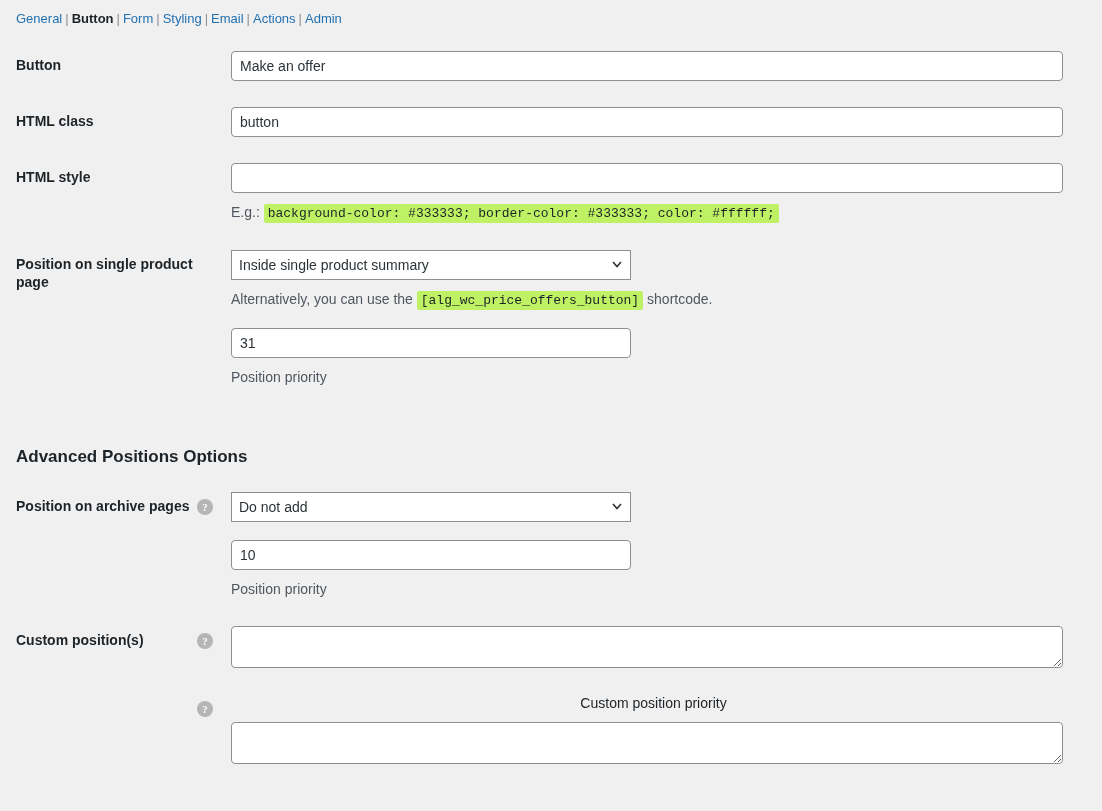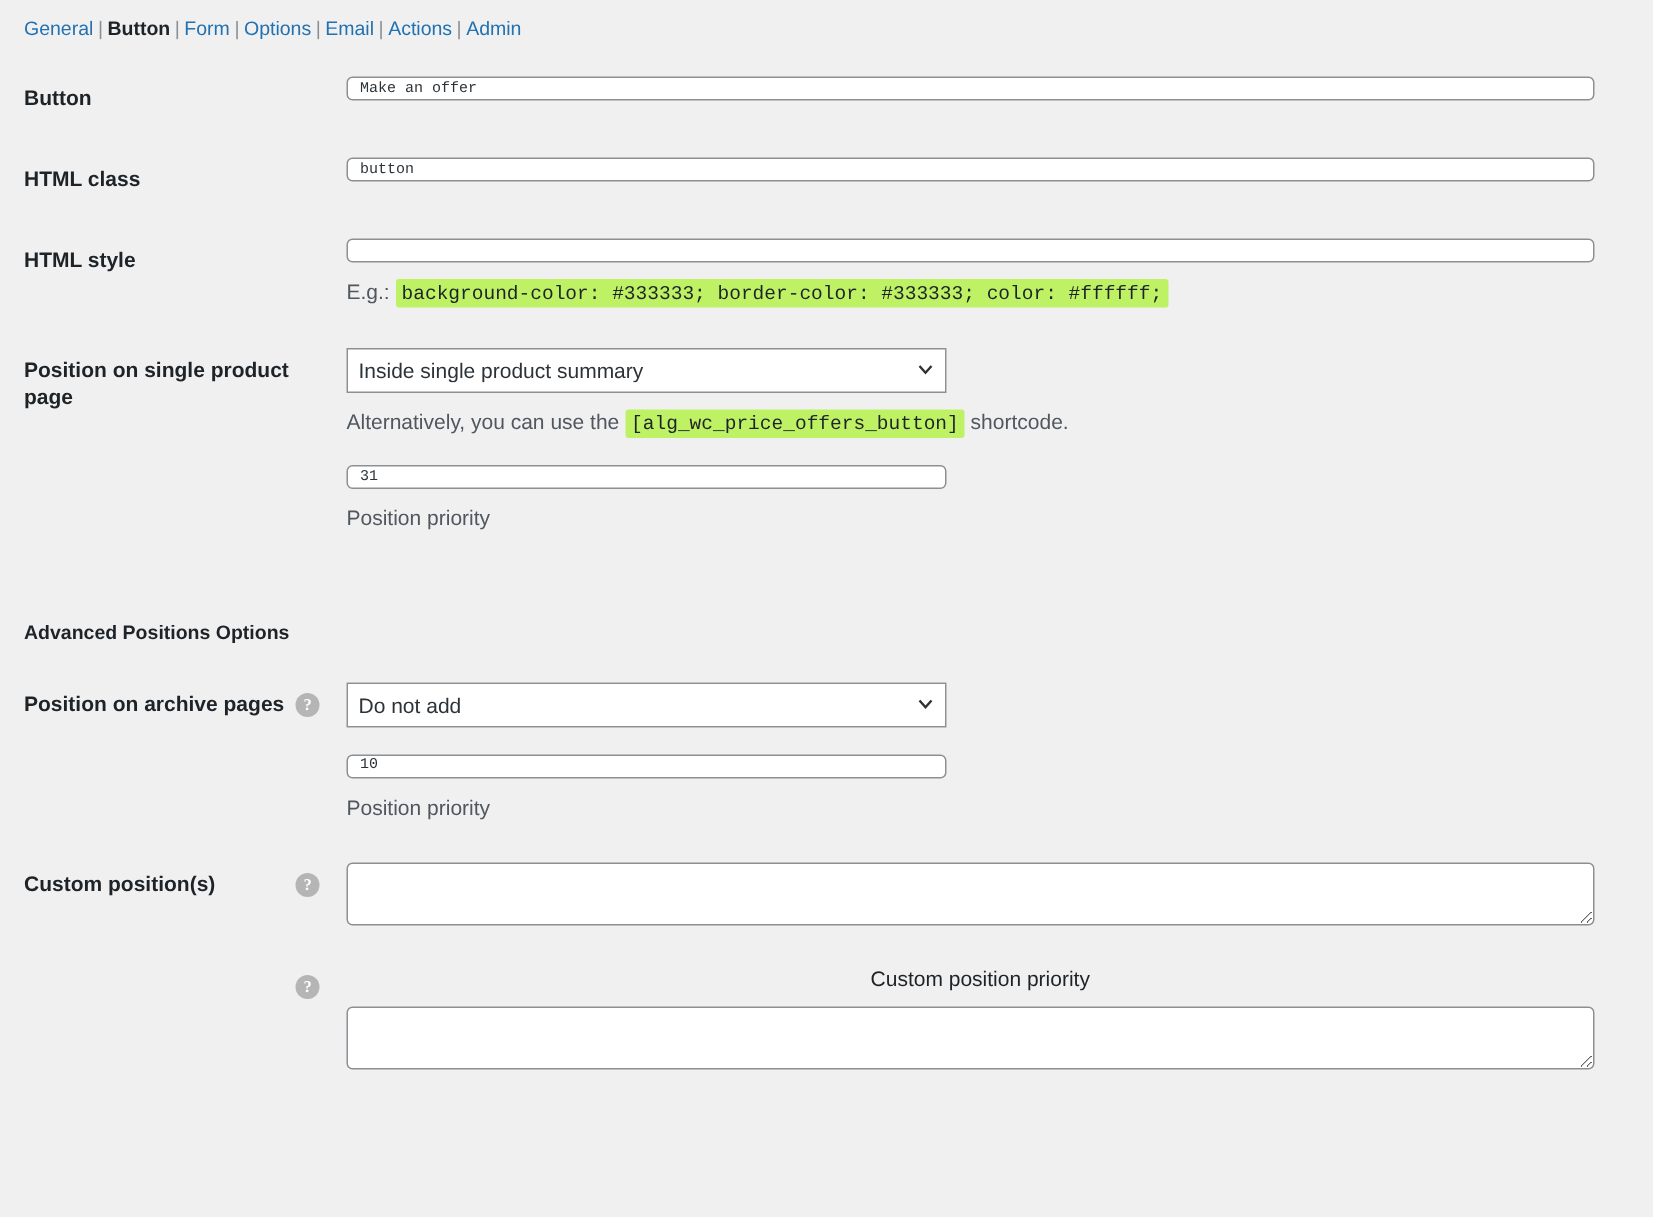--- a/index.html
+++ b/index.html
@@ -44,21 +44,21 @@
   
   h2.section-title {
     font-size: 16px;
     font-weight: 600;
     color: #1d2327;
     margin: 26px 0 0 0;
     padding: 0;
     line-height: 1.4;
   }
   h2.section-title.advanced {
-    font-size: 13px;
+    font-size: 17px;
     margin-top: 44px;
   }
 
   
   table.form-table {
     border-collapse: collapse;
     width: 100%;
     margin-top: 10px;
   }
   table.form-table th {
@@ -100,24 +100,24 @@
     margin-top: 2px;
     flex: 0 0 auto;
     cursor: help;
     font-family: "Liberation Serif", serif;
   }
 
   
   input.text-input {
     display: block;
     width: 832px;
-    height: 16px;
+    height: 30px;
     padding: 0 8px;
-    font-size: 10px;
-    font-family: Liberation Mono, monospace;
+    font-size: 14px;
+    font-family: Liberation Sans, sans-serif;
     color: #2c3338;
     background: #ffffff;
     border: 1px solid #8c8f94;
     border-radius: 4px;
     box-shadow: 0 0 0 transparent;
     outline: none;
   }
   input.text-input.narrow {
     width: 400px;
   }
@@ -183,21 +183,21 @@
     border-radius: 2px;
   }
   .field-gap { height: 18px; }
 </style>
 </head>
 <body>
 
 <div class="page">
 
   <div class="nav-tabs">
-    <a href="#">General</a><span class="nav-sep">|</span><a href="#" class="current">Button</a><span class="nav-sep">|</span><a href="#">Form</a><span class="nav-sep">|</span><a href="#">Options</a><span class="nav-sep">|</span><a href="#">Email</a><span class="nav-sep">|</span><a href="#">Actions</a><span class="nav-sep">|</span><a href="#">Admin</a>
+    <a href="#">General</a><span class="nav-sep">|</span><a href="#" class="current">Button</a><span class="nav-sep">|</span><a href="#">Form</a><span class="nav-sep">|</span><a href="#">Styling</a><span class="nav-sep">|</span><a href="#">Email</a><span class="nav-sep">|</span><a href="#">Actions</a><span class="nav-sep">|</span><a href="#">Admin</a>
   </div>
 
 
   <table class="form-table">
     <tbody>
       <tr>
         <th>
           <span class="th-label">Button</span>
         </th>
         <td>

